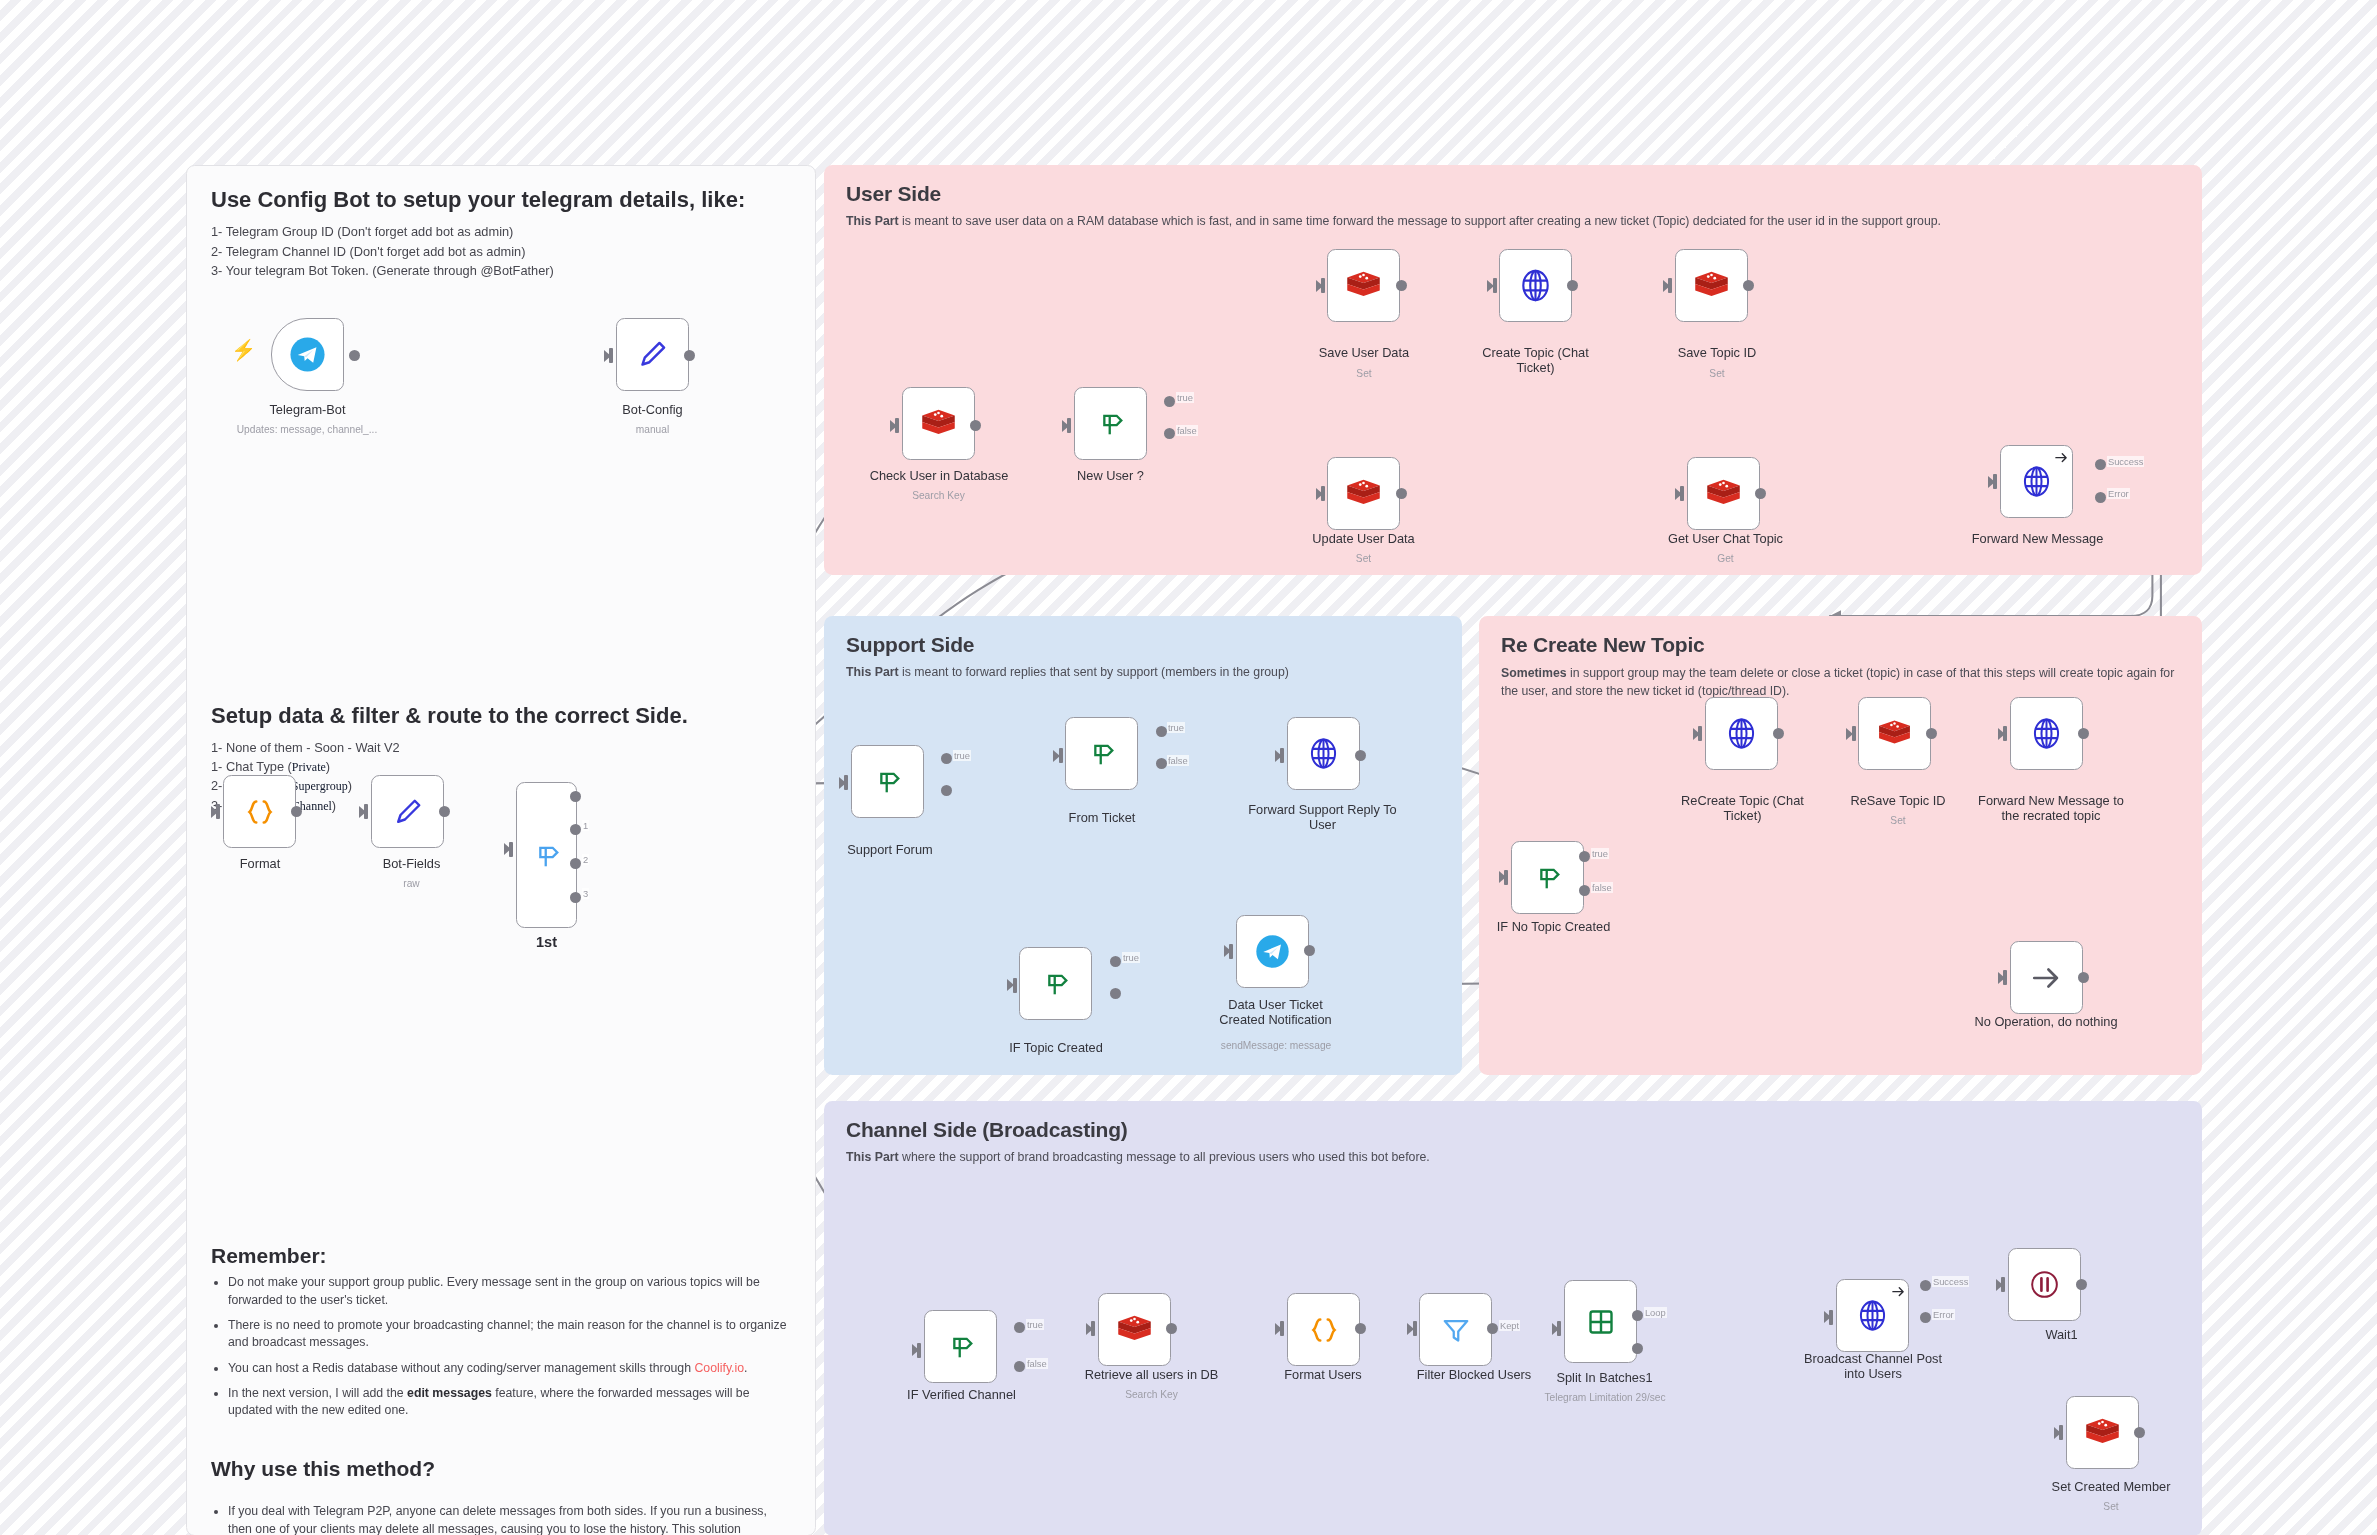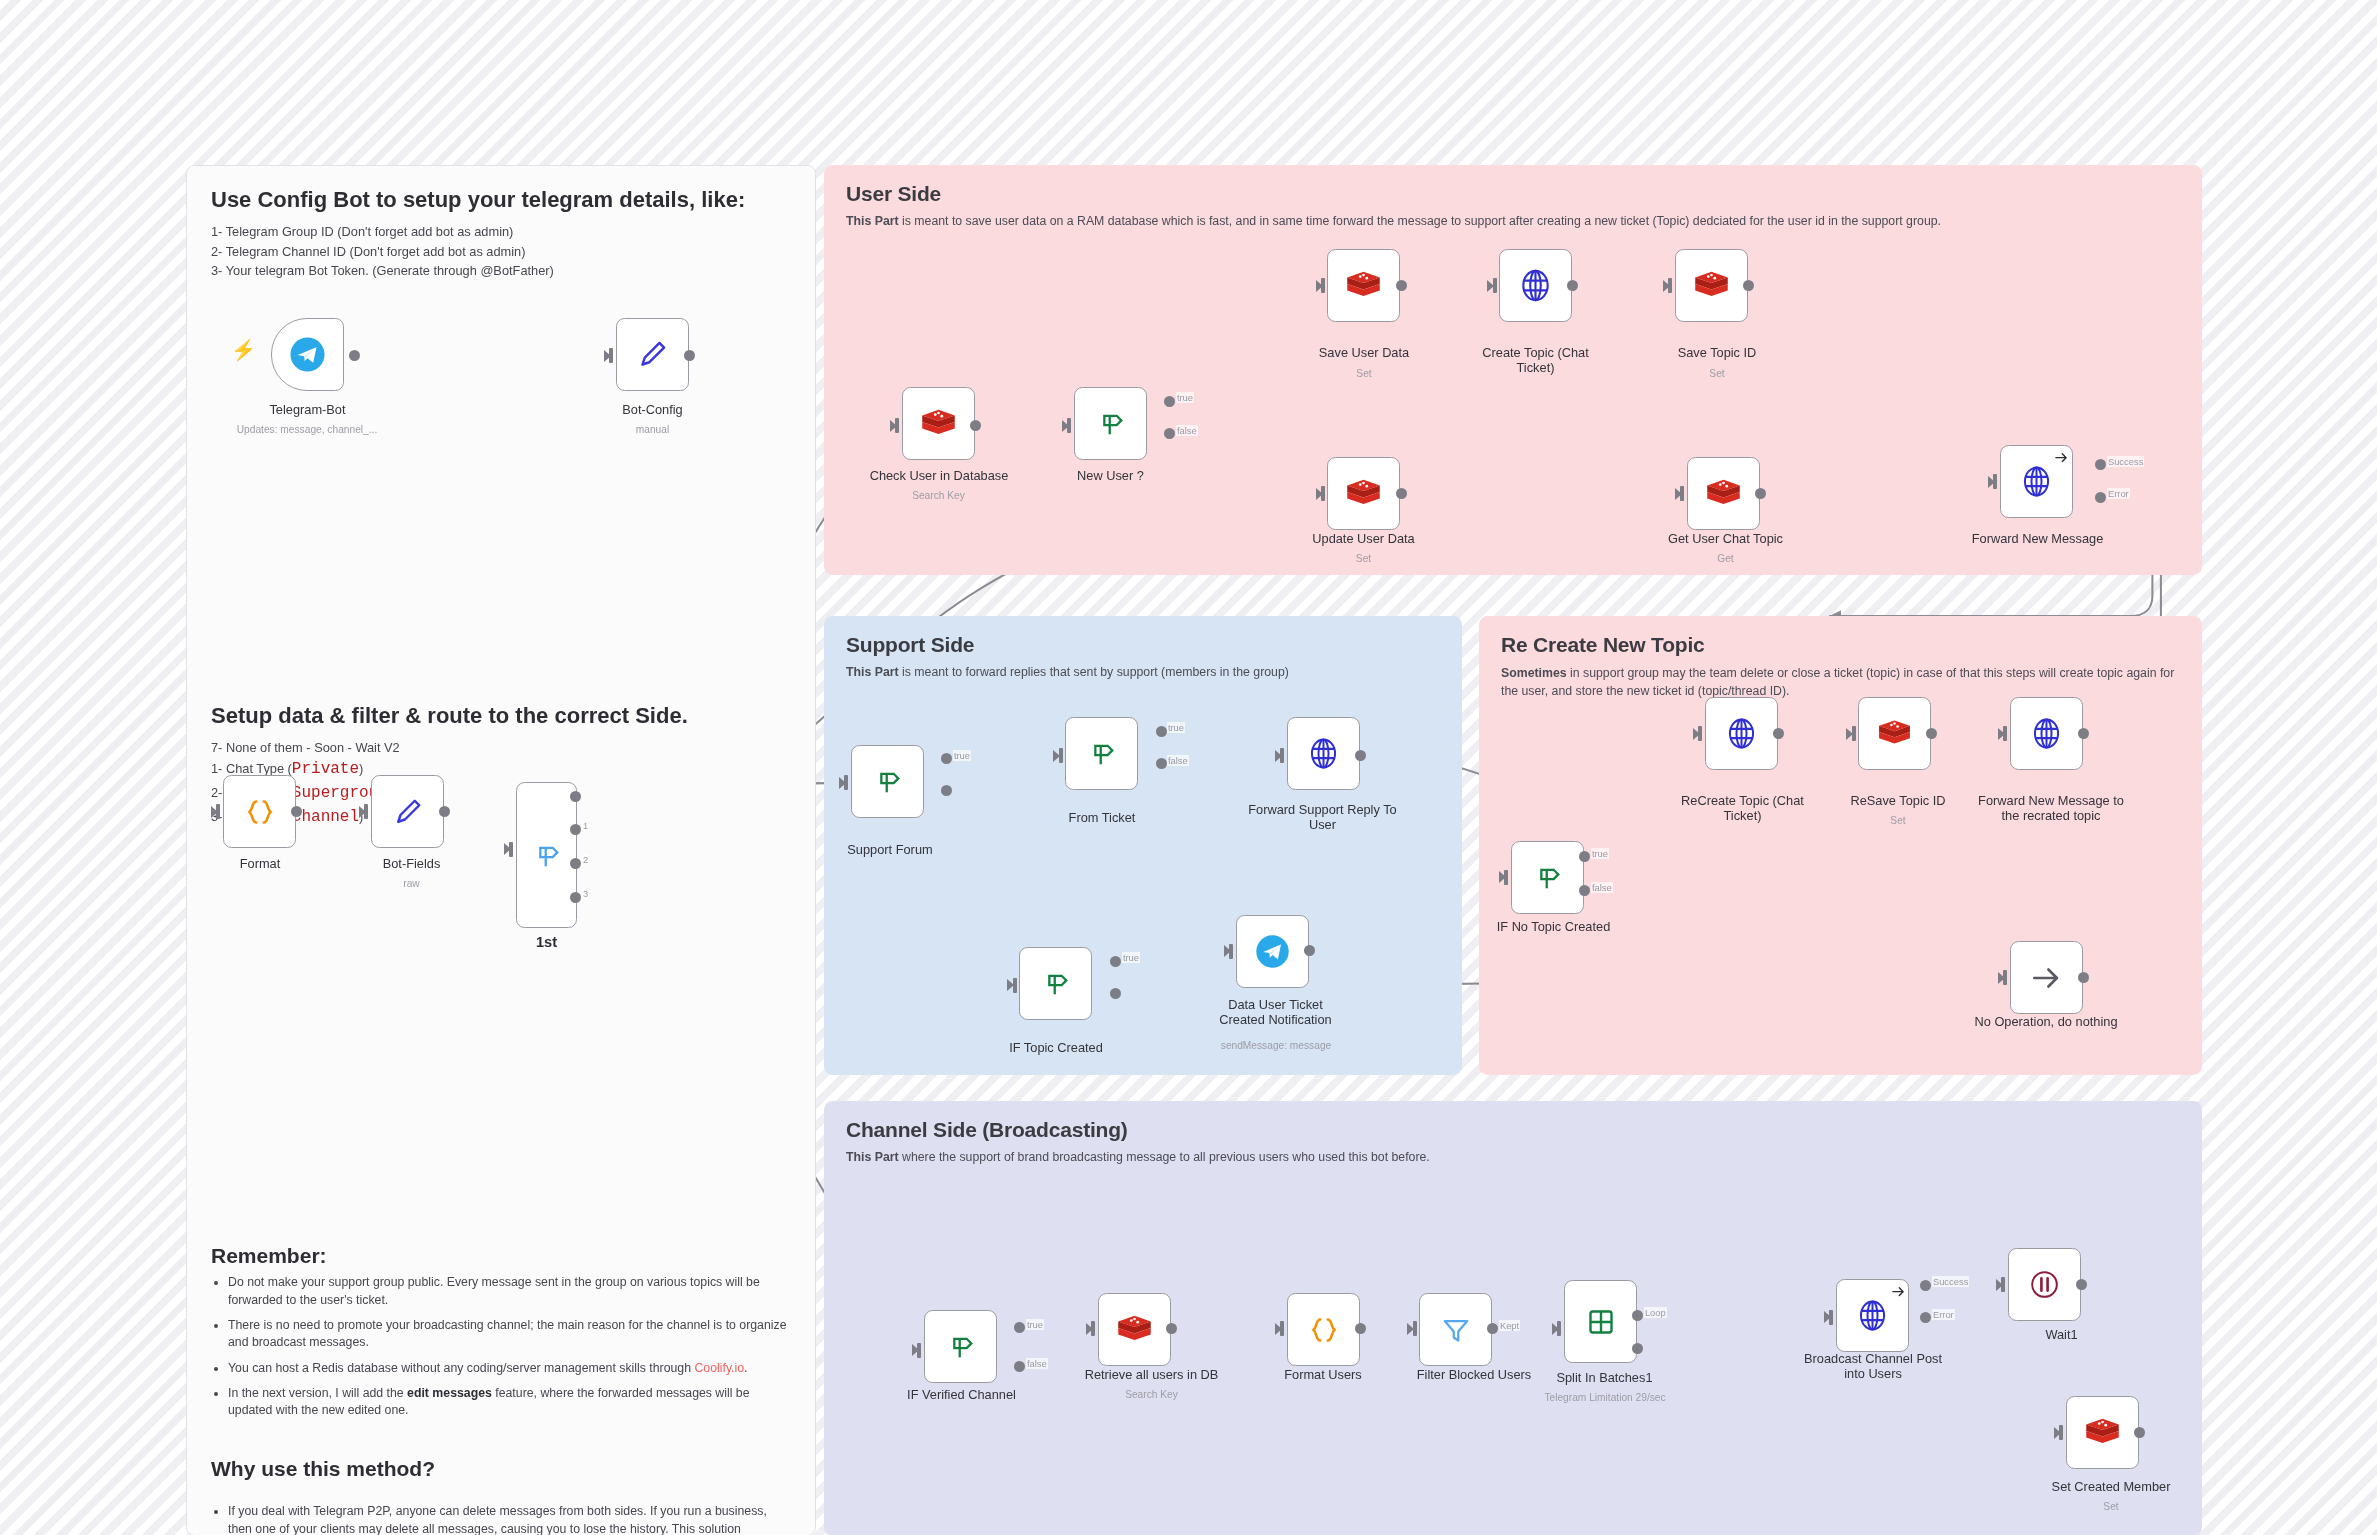--- a/index.html
+++ b/index.html
@@ -17,21 +17,21 @@
   .panel.blue{background:#d6e4f4;}
   .panel.violet{background:#dfdff2;}
   .panel.white{background:#fbfbfc;border:0.9px solid #e2e2e6;}
 
   .panel-title{font-weight:bold;color:#3b3b42;letter-spacing:-0.2px;}
   .panel-sub{color:#4c4c55;}
 
   .note-h1{font-size:22px;font-weight:bold;color:#2d2d33;margin:0 0 8.5px 0;line-height:1.25;}
   .note-h1 b{font-weight:bold;}
   .note-lines{font-size:12.8px;color:#46464e;line-height:1.5;}
-  .mono{font-family:Liberation Mono, monospace;color:#b91c1c;font-size:16px;}
+  .mono{font-family:Liberation Serif, serif;color:#0f172a;font-size:12px;}
   .note-ul{margin:5.1px 0 0 0;padding-left:17px;font-size:12.3px;color:#46464e;line-height:1.42;}
   .note-ul li{margin-bottom:7.7px;}
   .lnk{color:#f56060;}
   .bold{font-weight:bold;color:#2d2d33;}
 
   
   .node{position:absolute;width:73px;height:73px;background:#ffffff;border:1.4px solid #9a9aa2;
         border-radius:8.5px;box-sizing:border-box;display:flex;align-items:center;justify-content:center;}
   .node.trigger{border-top-left-radius:36px;border-bottom-left-radius:36px;}
   .nlabel{position:absolute;text-align:center;font-size:12.8px;color:#33333a;line-height:1.18;font-weight:500;}
@@ -130,21 +130,21 @@
       <div class="note-lines">
         <div>1- Telegram Group ID (Don't forget add bot as admin)</div>
         <div>2- Telegram Channel ID (Don't forget add bot as admin)</div>
         <div>3- Your telegram Bot Token. (Generate through @BotFather)</div>
       </div>
     </div>
 
     <div style="padding:0 24px;position:absolute;top:536px;left:0;right:8px;">
       <div class="note-h1">Setup data &amp; filter &amp; route to the correct Side.</div>
       <div class="note-lines">
-        <div>7- None of them - Soon - Wait V2</div>
+        <div>1- None of them - Soon - Wait V2</div>
         <div><span>1- Chat Type (</span><span class="mono">Private</span><span>)</span></div>
         <div><span>2- Chat Type (</span><span class="mono">Supergroup</span><span>)</span></div>
         <div><span>3- Chat Type (</span><span class="mono">Channel</span><span>)</span></div>
       </div>
     </div>
 
     <div style="padding:0 24px;position:absolute;top:1077px;left:0;right:0;">
       <div class="note-h1" style="font-size:21px;margin-bottom:5.1px;">Remember:</div>
       <ul class="note-ul">
         <li>Do not make your support group public. Every message sent in the group on various topics will be forwarded to the user's ticket.</li>

